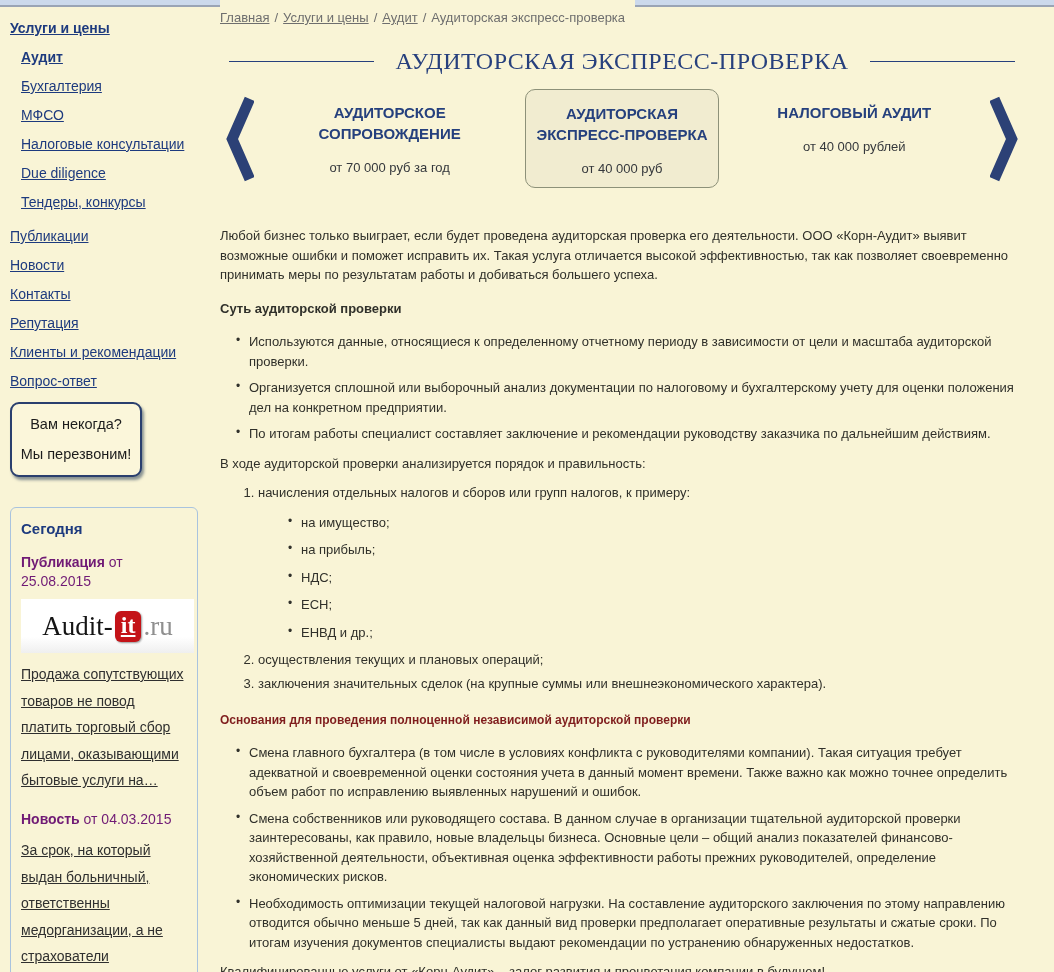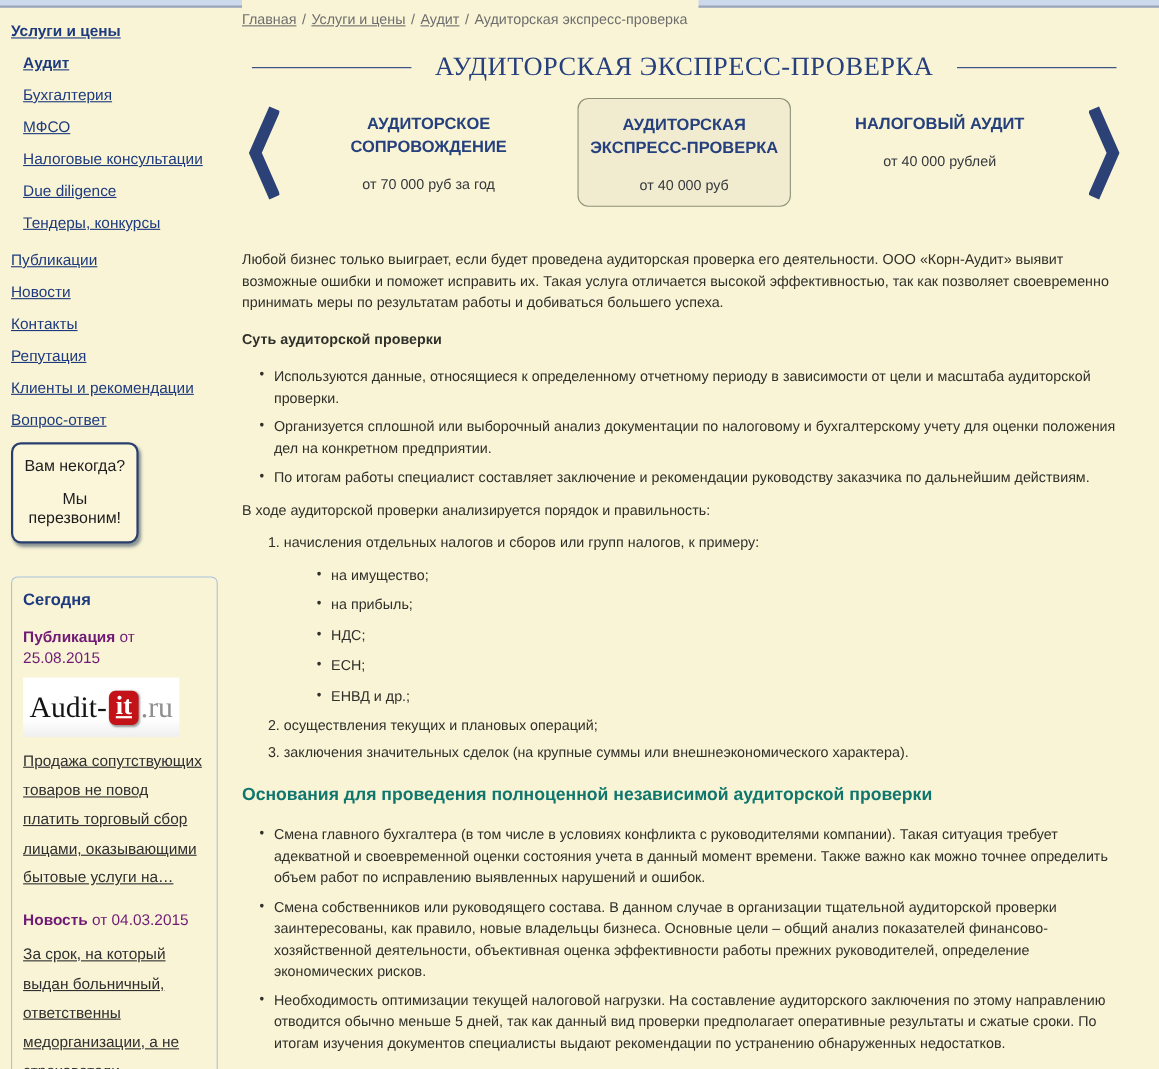--- a/index.html
+++ b/index.html
@@ -13,37 +13,37 @@
   .top-strip{position:absolute;top:0;left:0;width:1054px;height:5px;background:#ccd9ec;border-bottom:2px solid #9aa4b5;z-index:1;}
   .layout{display:flex;position:relative;z-index:2;}
 
   
   .sidebar{width:211px;flex-shrink:0;box-sizing:border-box;padding:20px 0 0 10px;}
   .nav a{display:block;color:#1d3a7e;text-decoration:underline;font-size:14px;line-height:16px;margin-bottom:13px;}
   .nav a.bold{font-weight:bold;}
   .nav .submenu{padding-left:11px;}
   .nav .group-gap{height:5px;}
   .callback-btn{
-    margin-top:0;width:116px;box-sizing:border-box;
+    margin-top:0;width:132px;box-sizing:border-box;
     background:#fbf6da;border:2px solid #2a3f6e;border-radius:9px;
     box-shadow:2px 3px 3px rgba(42,63,90,.55);
     text-align:center;padding:12px 6px;cursor:pointer;
   }
   .callback-btn div{font-size:14.5px;color:#1c1c1c;line-height:17px;}
   .callback-btn div + div{margin-top:13px;}
   .today-box{
     margin-top:30px;width:188px;box-sizing:border-box;
     border:1px solid #a9c3de;border-radius:6px;
     padding:12px 10px 14px 10px;
   }
   .today-heading{color:#1d3a7e;font-weight:bold;font-size:15px;}
   .meta{font-size:14px;color:#701a75;margin-top:16px;line-height:19px;}
   .meta b{font-weight:bold;}
   .logo-box{
-    width:142px;height:54px;background:#ffffff;margin-top:8px;
+    width:173px;height:54px;background:#ffffff;margin-top:8px;
     display:flex;align-items:center;justify-content:center;
     font-family:"Liberation Serif",serif;cursor:pointer;
     background:linear-gradient(#ffffff 70%,#efefef 100%);
   }
   .logo-audit{font-size:27px;color:#141414;}
   .logo-it{background:#c41318;color:#fff;border-radius:6px;padding:1px 6px 3px 6px;font-size:24px;font-weight:bold;margin:0 2px;box-shadow:1px 1px 2px rgba(0,0,0,.4);text-decoration:underline;}
   .logo-ru{font-size:27px;color:#8f8f8f;}
   .today-link{display:block;margin-top:8px;font-size:14px;color:#2f2f2f;text-decoration:underline;line-height:1.9;}
 
   
@@ -74,21 +74,21 @@
   .content p{margin:0 0 10px 0;}
   .bold-sub{font-weight:bold;margin:14px 0 10px 0;font-size:13px;}
   ul.dotted{list-style:none;margin:14px 0 10px 0;padding:0 0 0 16px;}
   ul.dotted > li{position:relative;padding-left:13px;margin-bottom:7px;}
   ul.dotted > li::before{content:"\2022";position:absolute;left:0;top:-1px;font-size:12px;color:#30302a;}
   ol.num{margin:4px 0 0 0;padding:0 0 0 38px;}
   ol.num > li{margin-bottom:4px;}
   ul.sub{list-style:none;margin:10px 0 8px 0;padding:0 0 0 30px;}
   ul.sub > li{position:relative;padding-left:13px;margin-bottom:8px;}
   ul.sub > li::before{content:"\2022";position:absolute;left:0;top:-1px;font-size:12px;color:#30302a;}
-  .grounds-heading{font-size:16px;font-weight:bold;color:#0f766e;margin:18px 0 12px 0;}
+  .grounds-heading{font-size:12px;font-weight:bold;color:#7f1d1d;margin:18px 0 12px 0;}
   .closing{margin-top:4px;}
 </style>
 </head>
 <body>
 
 <div class="top-strip"></div>
 
 <div class="layout">
 
   <div class="sidebar">

